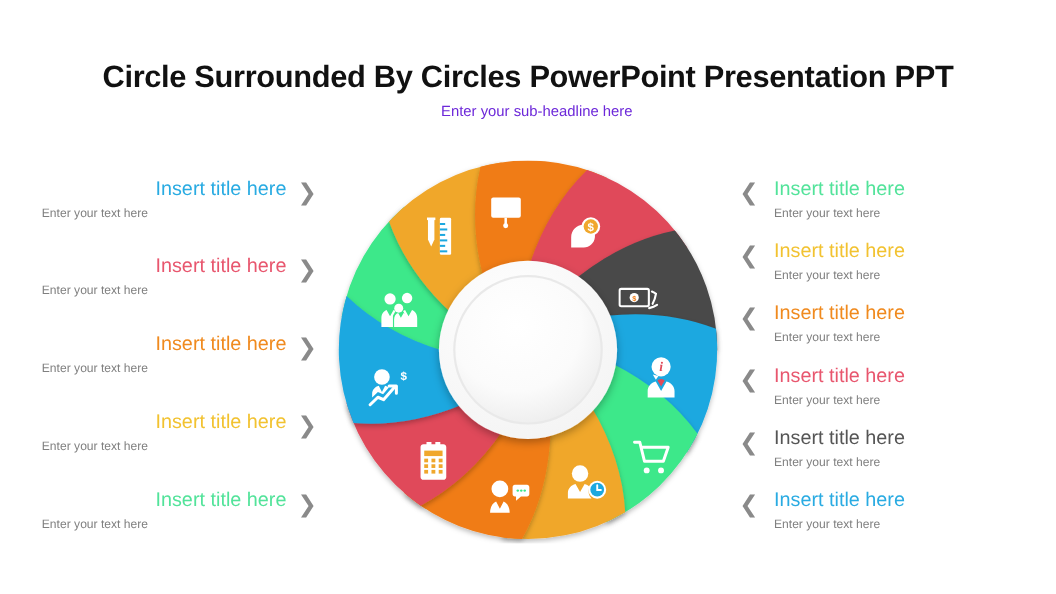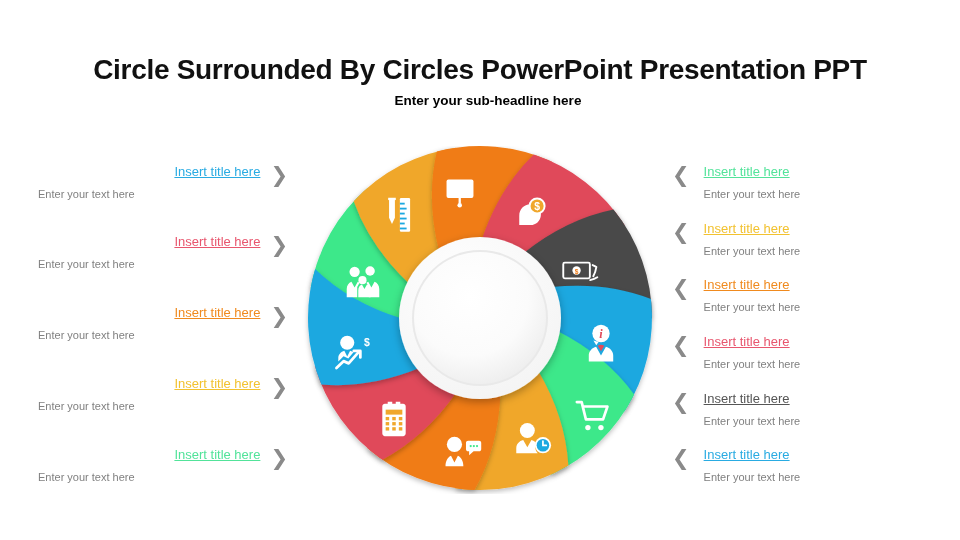--- a/index.html
+++ b/index.html
@@ -11,41 +11,41 @@
   .slide{position:absolute;inset:0;}
 
   
   .title{
     position:absolute;left:0;right:0;top:54px;text-align:center;
     font-size:28px;font-weight:bold;color:#111111;
     letter-spacing:-0.3px;white-space:nowrap;
   }
   .subtitle{
     position:absolute;left:0;right:0;top:93px;text-align:center;
-    font-size:13.5px;color:#000000;font-weight:700;padding-left:16px;
+    font-size:13.5px;color:#6d28d9;font-weight:400;padding-left:16px;
   }
 
   
   .col{position:absolute;top:0;}
   .col-left{left:38px;width:250px;}
   .col-right{left:672px;width:270px;}
 
   .item{position:absolute;width:100%;}
   .item-row{display:flex;align-items:flex-start;}
 
   .chev{
     color:#8a8a8a;font-size:21px;line-height:17px;
     font-family:"DejaVu Sans",sans-serif;font-weight:300;
     flex:0 0 auto;
   }
   .chev-l{margin-left:10px;margin-top:4px;}
   .chev-r{margin-right:14px;margin-top:4px;}
 
   .txtblk{flex:1 1 auto;min-width:0;}
-  .it-title{font-size:13px;line-height:17px;white-space:nowrap;text-decoration:underline;}
+  .it-title{font-size:18px;line-height:17px;white-space:nowrap;}
   .it-body{font-size:11px;line-height:16px;color:#808080;white-space:nowrap;margin-top:6px;}
 
   .col-left .txtblk{text-align:right;}
   .col-left .it-body{text-align:left;}
   .col-right .txtblk{text-align:left;}
 
   
   .wheel{position:absolute;left:300px;top:146px;width:360px;height:348px;}
   .wheel svg{display:block;width:100%;height:100%;}
 

